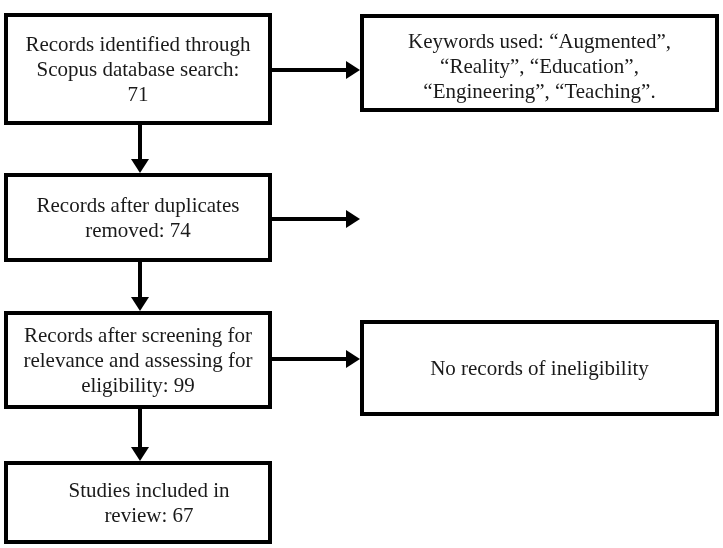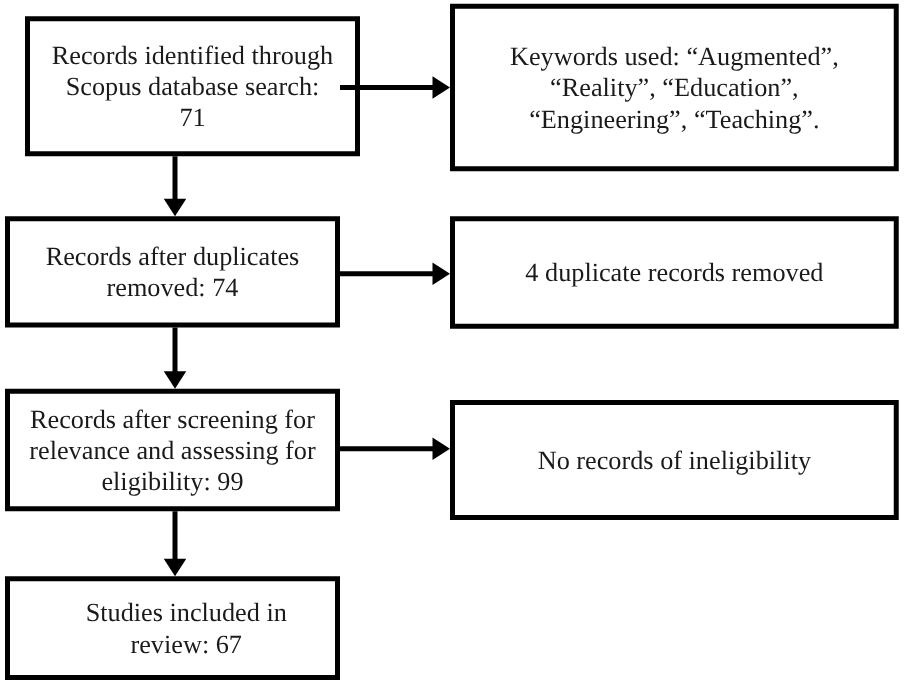--- a/index.html
+++ b/index.html
@@ -27,26 +27,26 @@
     text-align: center;
     padding: 4px 10px;
   }
   .flow-box .box-label {
     white-space: pre-line;
     font-size: 21px;
     line-height: 25px;
     color: #1a1a1a;
   }
   
-  .box-records-identified { left: 20px;  top: 13px;  width: 268px; height: 112px; }
+  .box-records-identified { left: 4px;  top: 13px;  width: 268px; height: 112px; }
   .box-duplicates-removed { left: 4px;  top: 173px; width: 268px; height: 89px;  }
   .box-screening          { left: 4px;  top: 311px; width: 268px; height: 98px;  }
   .box-studies-included   { left: 4px;  top: 461px; width: 268px; height: 83px; padding-left: 32px;  }
   
-  .box-keywords           { left: 360px; top: 3px;   width: 359px; height: 134px; }
+  .box-keywords           { left: 360px; top: 14px;   width: 359px; height: 98px; align-items: flex-end; }
   .box-duplicates-note    { left: 360px; top: 173px; width: 359px; height: 90px;  }
   .box-ineligibility-note { left: 360px; top: 320px; width: 359px; height: 96px;  }
 
   .arrow-layer {
     position: absolute;
     left: 0; top: 0;
     width: 723px;
     height: 548px;
     pointer-events: none;
   }
@@ -77,23 +77,20 @@
     <span class="box-label">Studies included in
 review: 67</span>
   </div>
 
   <div class="flow-box box-keywords">
     <span class="box-label">Keywords used: “Augmented”,
 “Reality”, “Education”,
 “Engineering”, “Teaching”.</span>
   </div>
 
-  <div class="flow-box box-duplicates-note">
-    <span class="box-label">4 duplicate records removed</span>
-  </div>
 
   <div class="flow-box box-ineligibility-note">
     <span class="box-label">No records of ineligibility</span>
   </div>
 
   <svg class="arrow-layer" viewBox="0 0 723 548" xmlns="http://www.w3.org/2000/svg">
 
     <g>
       <line x1="140" y1="125" x2="140" y2="160" stroke="#000000" stroke-width="4"></line>
       <polygon points="131,159 149,159 140,173" fill="#000000"></polygon>

